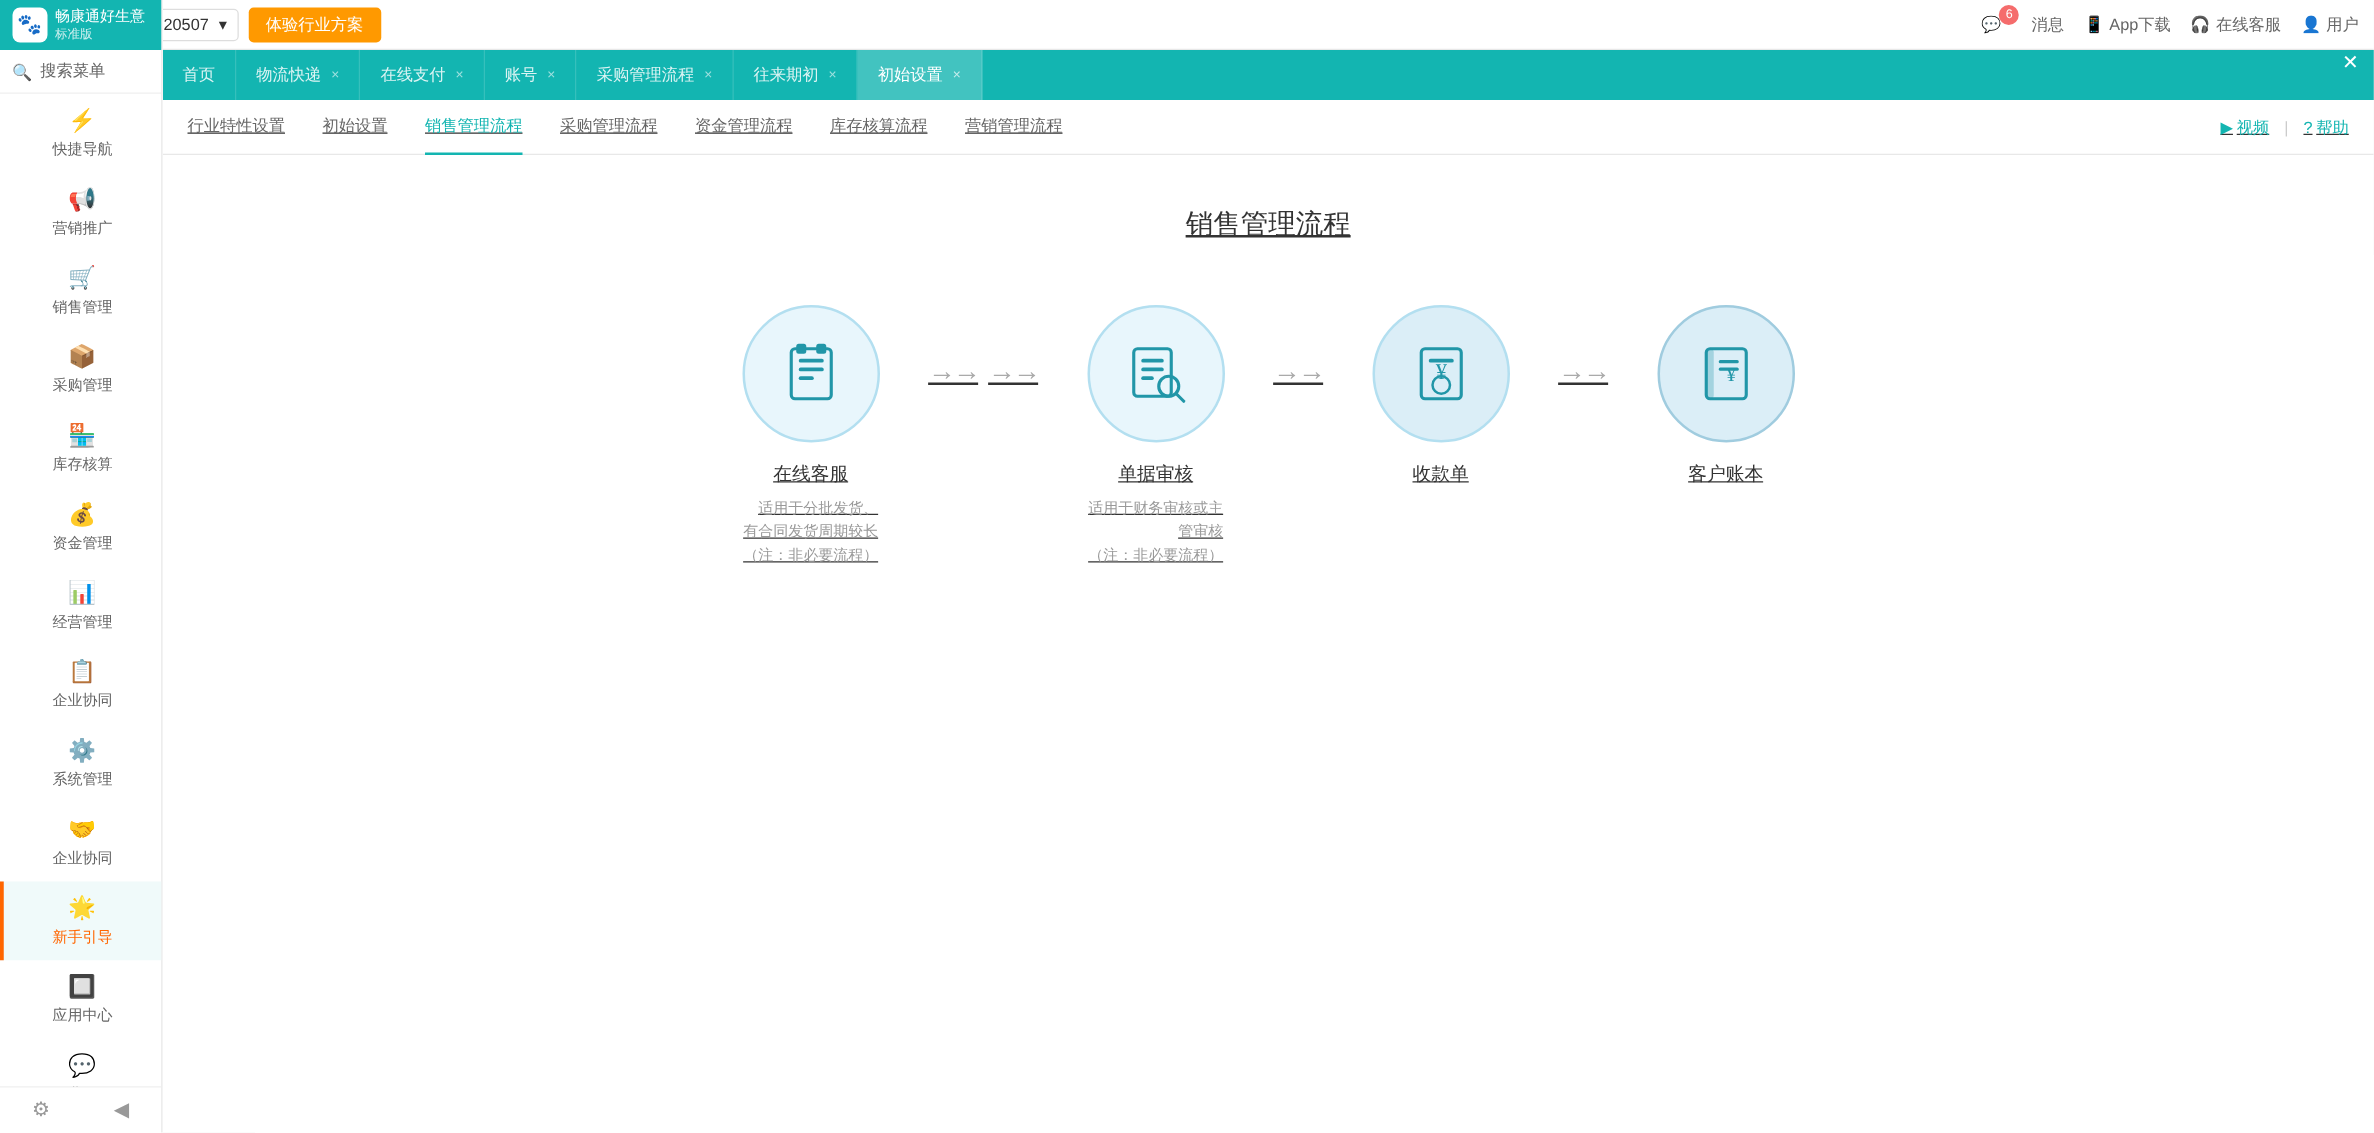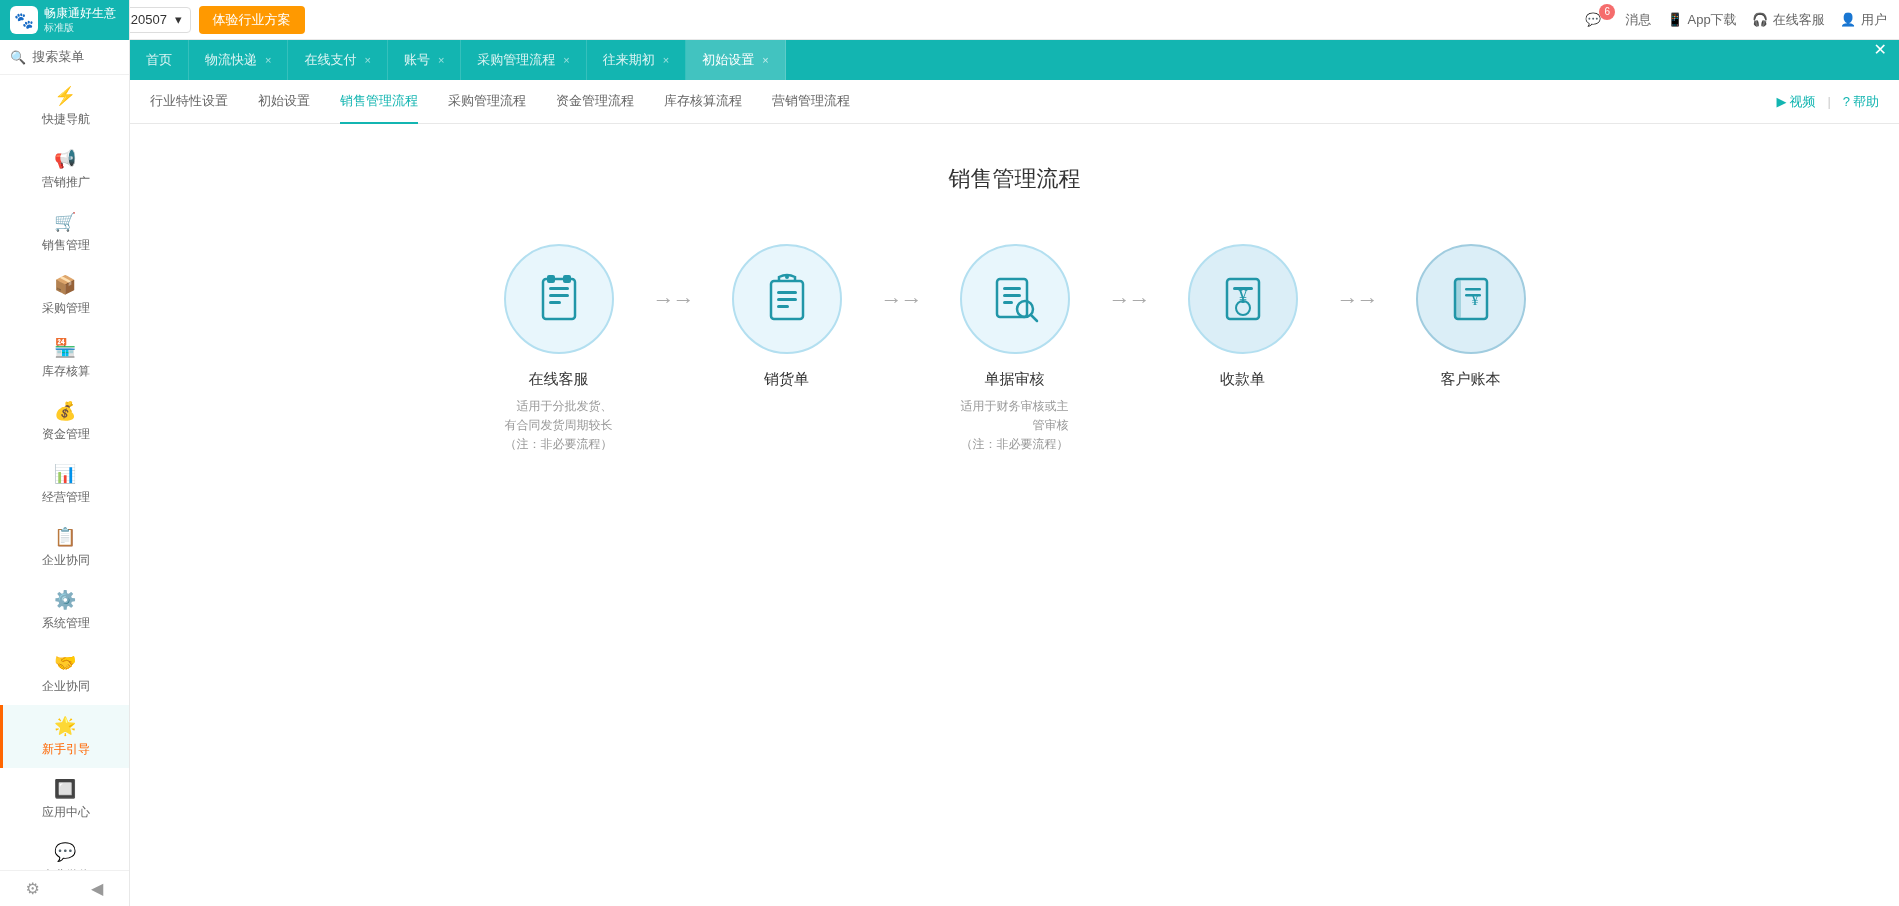--- a/index.html
+++ b/index.html
@@ -148,20 +148,21 @@
       border-top: 1px solid #f0f0f0;
     }
     .sidebar-bottom-btn { cursor: pointer; color: #999; font-size: 16px; }
 
     
     .main-content {
       margin-left: 130px;
       margin-top: 80px;
       background: #fff;
       min-height: calc(906px - 80px);
+      text-decoration: underline;
     }
 
     
     .sub-tabs {
       display: flex;
       align-items: center;
       padding: 0 20px;
       border-bottom: 1px solid #e8e8e8;
       height: 44px;
       gap: 30px;
@@ -433,34 +434,20 @@
             <rect x="14" y="2" width="8" height="8" rx="2" fill="#2196a8"></rect>
             <rect x="30" y="2" width="8" height="8" rx="2" fill="#2196a8"></rect>
           </svg>
         </div>
         <div class="flow-step-title">在线客服</div>
         <div class="flow-step-desc">适用于分批发货、<br>有合同发货周期较长<br>（注：非必要流程）</div>
       </div>
 
       <div class="flow-arrow">→→</div>
 
-      <div class="flow-step">
-        <div class="flow-circle">
-          <svg viewBox="0 0 52 52" fill="none" xmlns="http://www.w3.org/2000/svg">
-            <rect x="10" y="8" width="32" height="38" rx="3" stroke="#2196a8" stroke-width="2.5" fill="none"></rect>
-            <path d="M18 8 V4 Q26 0 34 4 V8" stroke="#2196a8" stroke-width="2.5" fill="none"></path>
-            <circle cx="26" cy="4" r="2" fill="#2196a8"></circle>
-            <rect x="16" y="18" width="20" height="3" rx="1.5" fill="#2196a8"></rect>
-            <rect x="16" y="25" width="20" height="3" rx="1.5" fill="#2196a8"></rect>
-            <rect x="16" y="32" width="12" height="3" rx="1.5" fill="#2196a8"></rect>
-          </svg>
-        </div>
-        <div class="flow-step-title">销货单</div>
-        <div class="flow-step-desc"></div>
-      </div>
 
       <div class="flow-arrow">→→</div>
 
       <div class="flow-step">
         <div class="flow-circle">
           <svg viewBox="0 0 52 52" fill="none" xmlns="http://www.w3.org/2000/svg">
             <rect x="8" y="6" width="30" height="38" rx="3" stroke="#2196a8" stroke-width="2.5" fill="none"></rect>
             <rect x="14" y="14" width="18" height="3" rx="1.5" fill="#2196a8"></rect>
             <rect x="14" y="21" width="18" height="3" rx="1.5" fill="#2196a8"></rect>
             <rect x="14" y="28" width="10" height="3" rx="1.5" fill="#2196a8"></rect>

